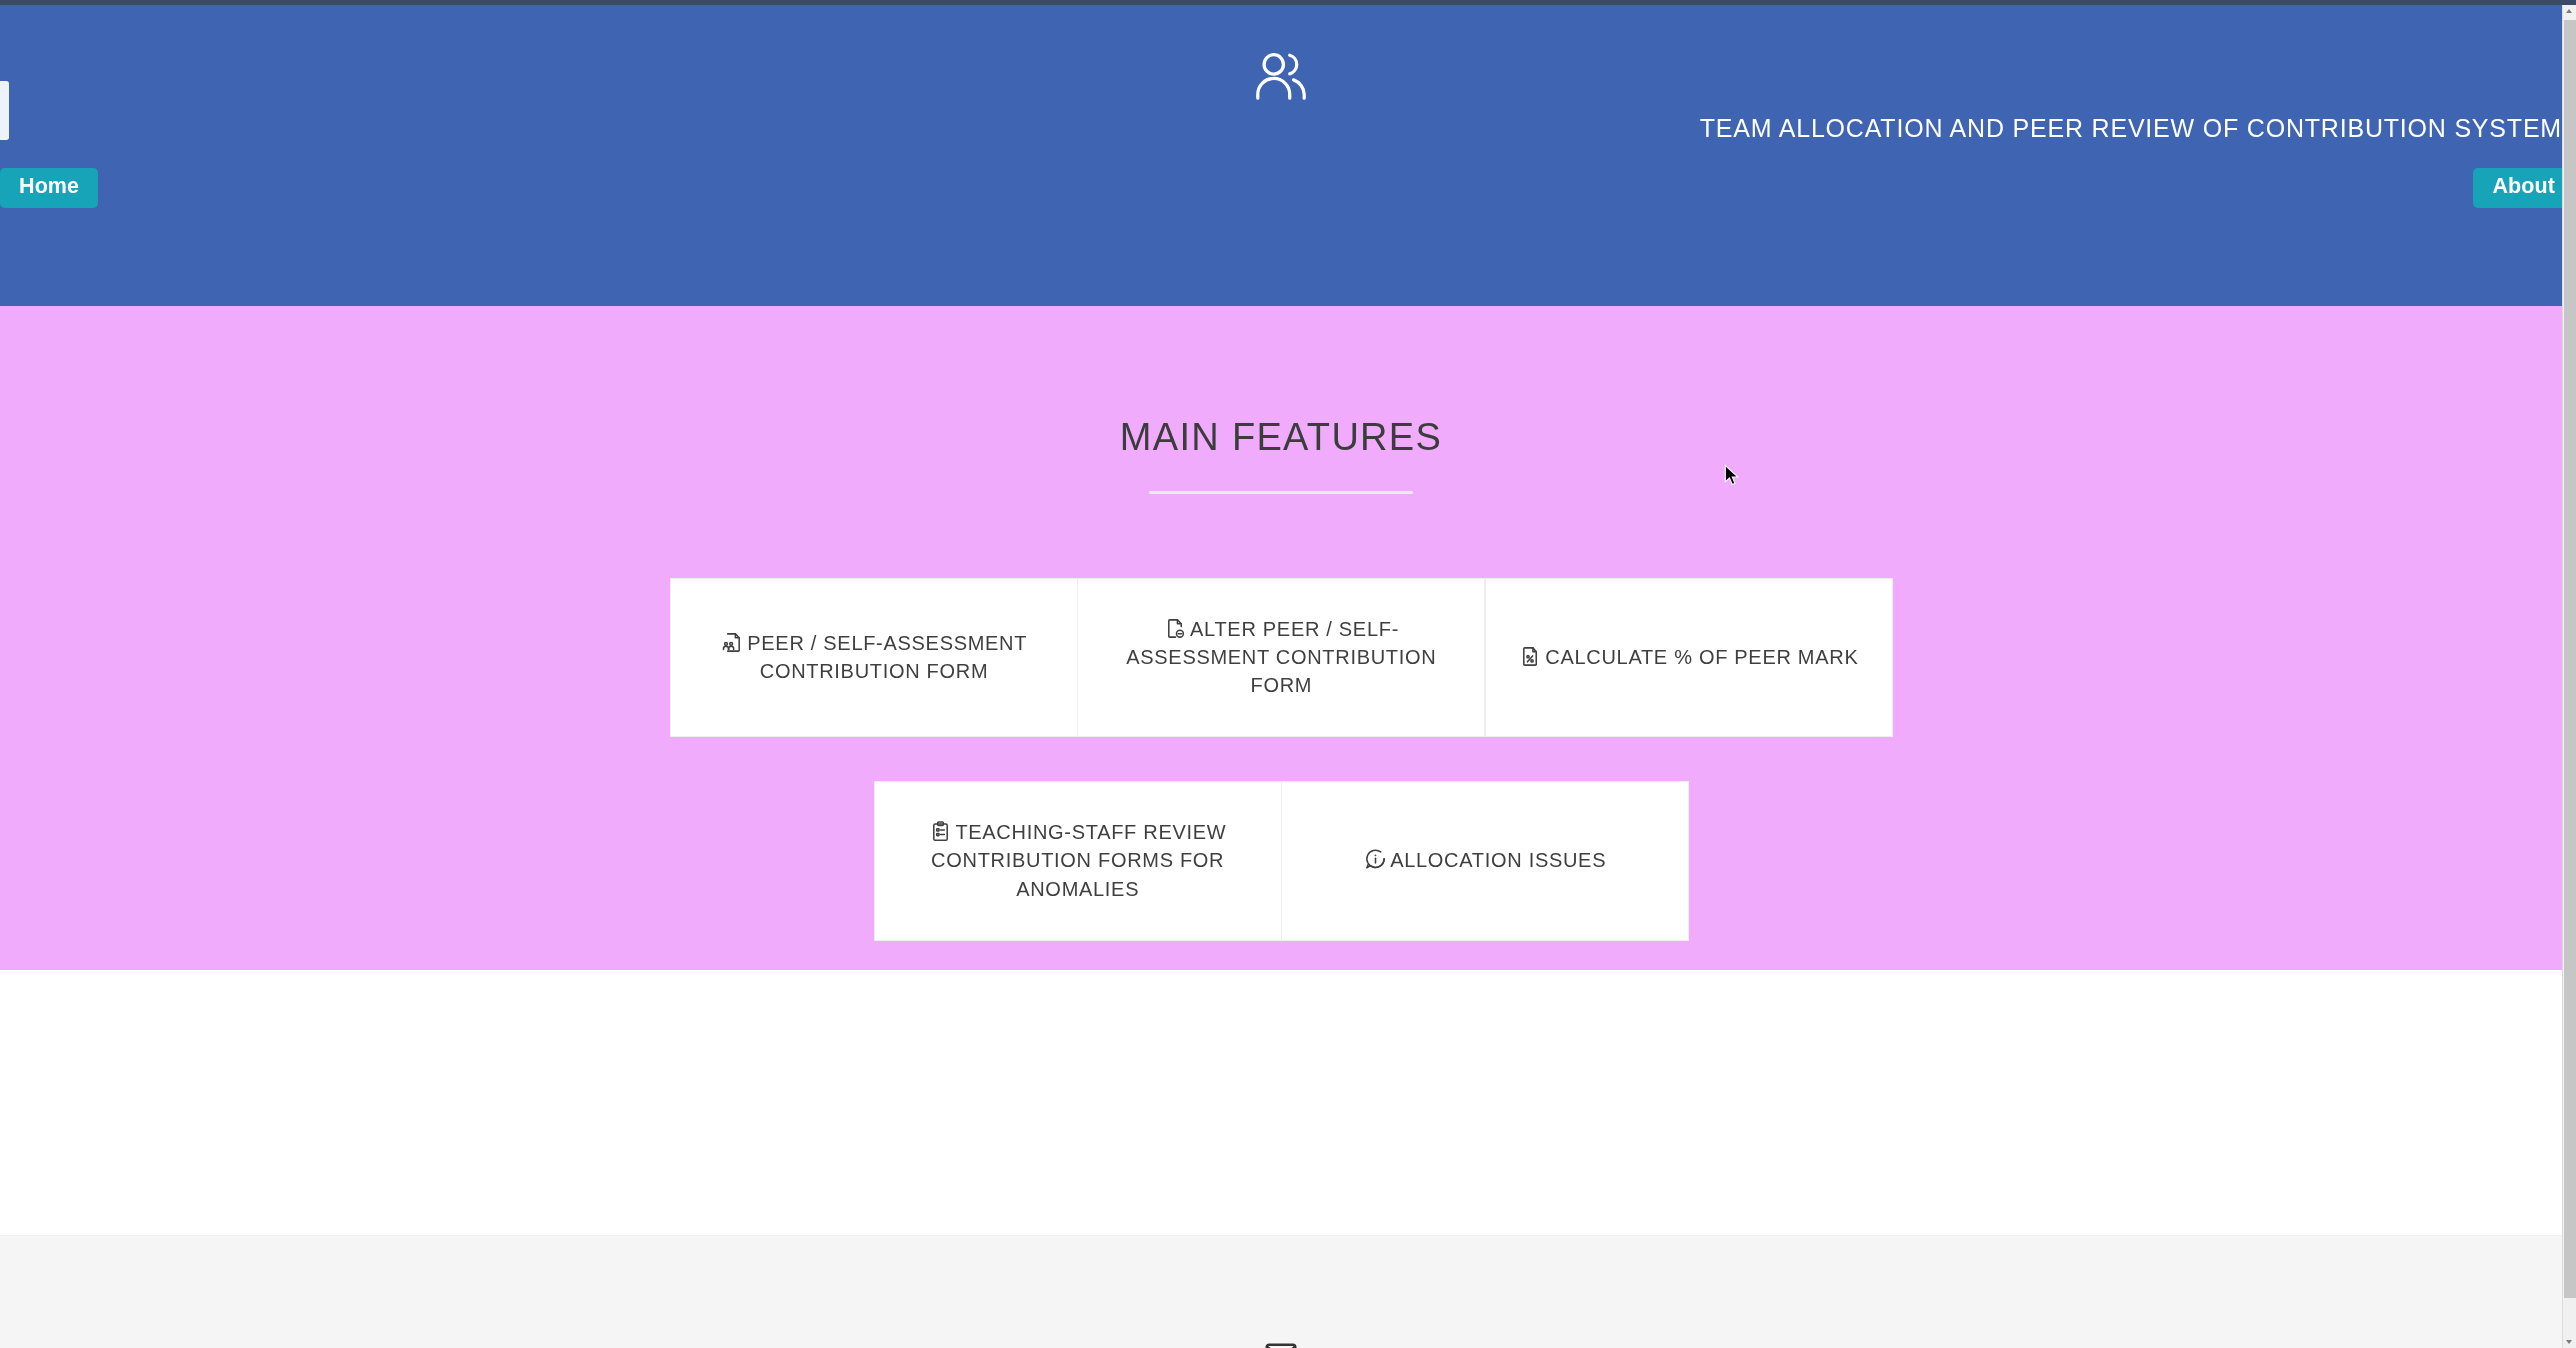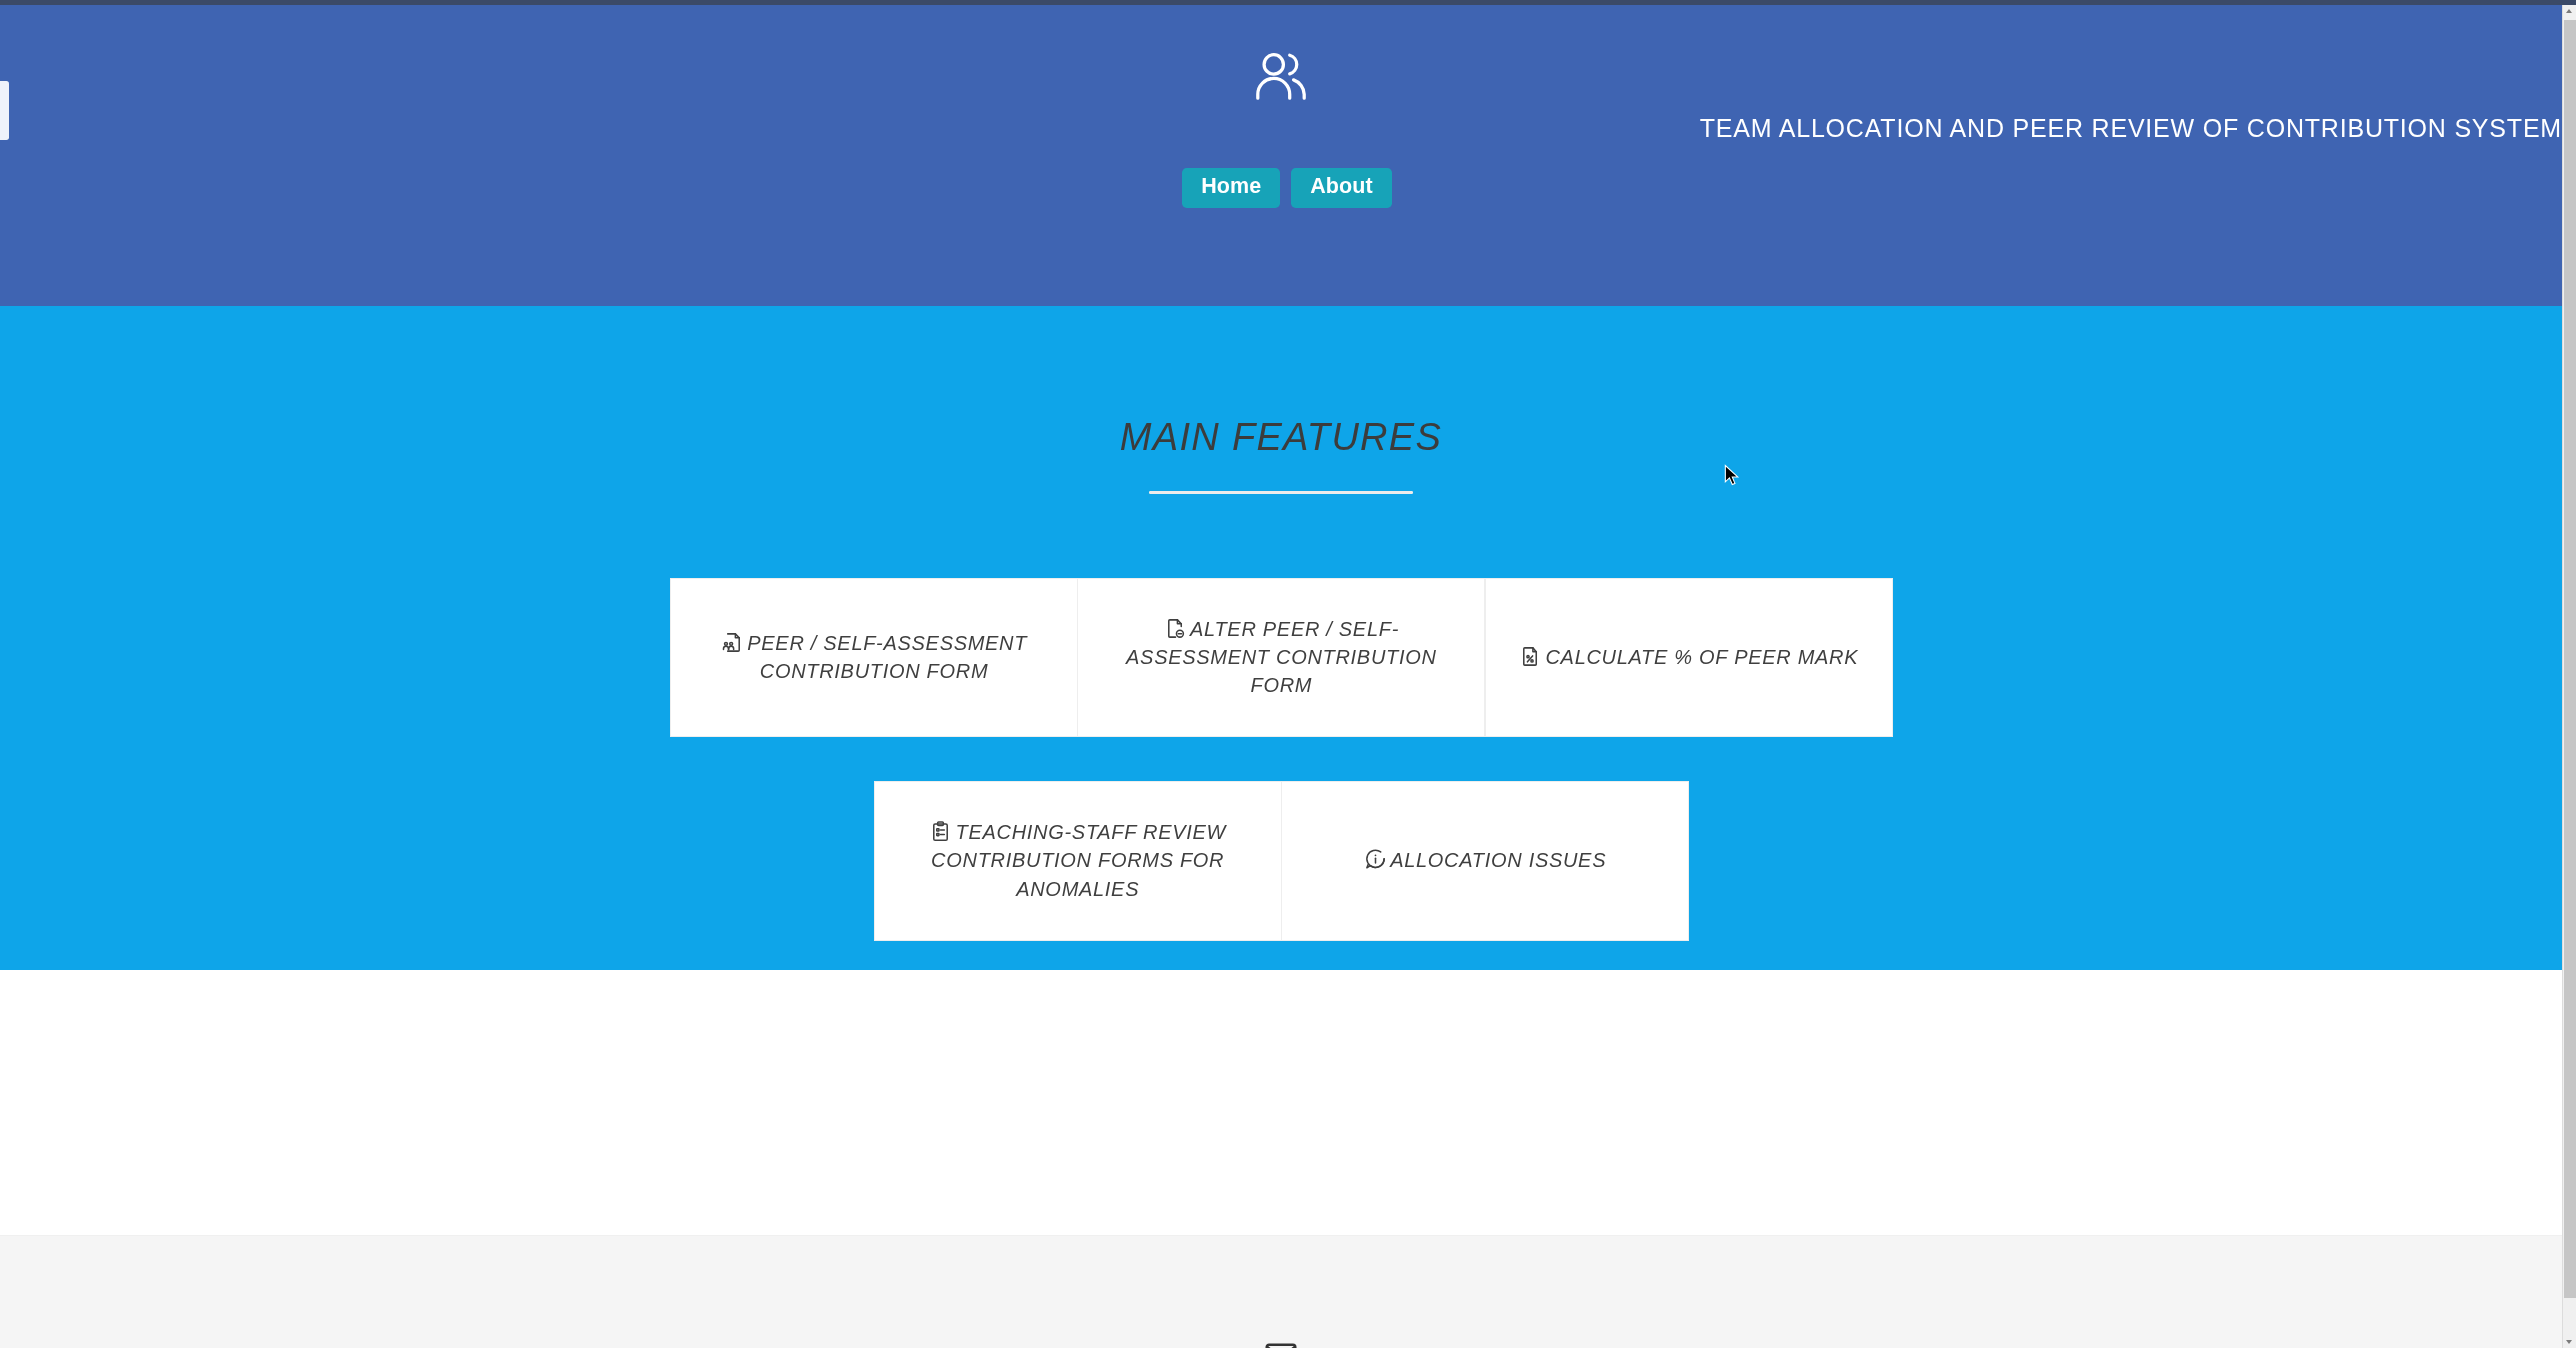--- a/index.html
+++ b/index.html
@@ -79,21 +79,21 @@
     white-space: nowrap;
     text-align: right;
   }
 
   .nav-bar {
     position: absolute;
     left: 0;
     top: 163px;
     width: 2574px;
     display: flex;
-    justify-content: center;
+    justify-content: space-between;
     gap: 10.8px;
   }
 
   .nav-btn {
     display: inline-block;
     background: #17a3b8;
     color: #ffffff;
     font-size: 21.5px;
     font-weight: bold;
     padding: 8.7px 19px 10px 19px;
@@ -103,22 +103,21 @@
     font-family: "Liberation Sans", sans-serif;
     line-height: 1;
     letter-spacing: 0.1px;
   }
 
   
   .main-content {
     position: relative;
     width: 2562px;
     height: 664px;
-    background: #0ea5e9;
-    font-style: italic;
+    background: #f0abfc;
   }
   
   .heading-wrap { position: absolute; left: 0; top: 110px; width: 2562px; text-align: center; }
   .heading-wrap .title-text {
     font-size: 38px;
     font-weight: 400;
     color: #3c3c3c;
     letter-spacing: 1.3px;
   }
   .heading-rule {

